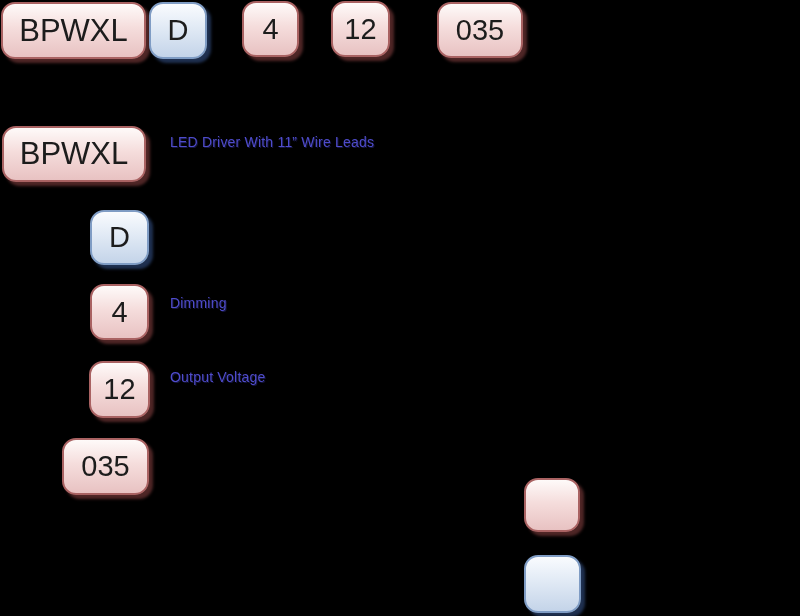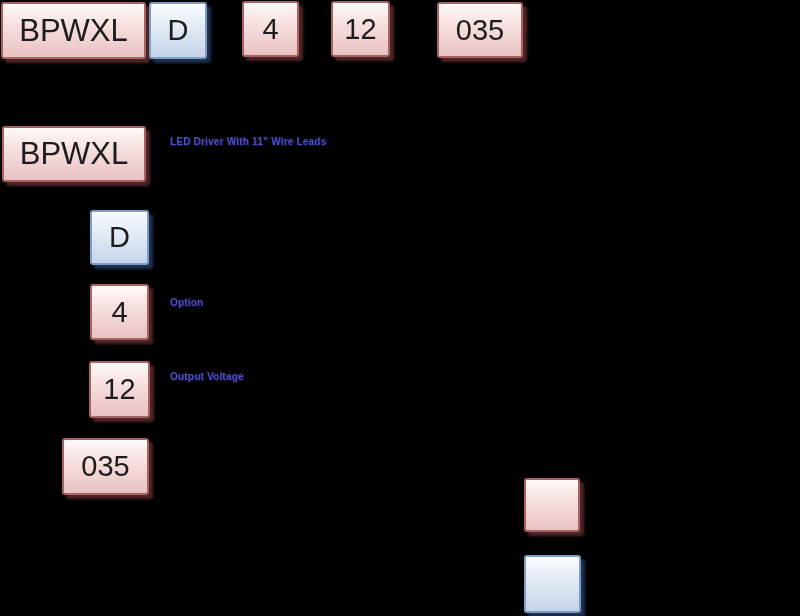--- a/index.html
+++ b/index.html
@@ -11,21 +11,21 @@
     position: relative;
     width: 800px;
     height: 616px;
     background: #000000;
     overflow: hidden;
     font-family: "Liberation Sans", sans-serif;
   }
   .box {
     position: absolute;
     box-sizing: border-box;
-    border-radius: 3px;
+    border-radius: 14px;
     display: flex;
     align-items: center;
     justify-content: center;
     color: #1c1c1c;
   }
   .pink {
     border: 2px solid #a96262;
     background: linear-gradient(180deg, #fefaf9 0%, #f5dddc 45%, #e8c2c2 100%);
     box-shadow: 4px 4px 3px #4f2626;
   }
@@ -33,22 +33,22 @@
     border: 2px solid #7f9cc4;
     background: linear-gradient(180deg, #f9fbfe 0%, #e1eaf5 45%, #c4d4e9 100%);
     box-shadow: 4px 4px 3px #1f3050;
   }
   .code-lg { font-size: 31px; }
   .code-md { font-size: 29px; }
   .legend-label {
     position: absolute;
     left: 170px;
     color: #4f4ccb;
-    font-weight: bold;
-    font-size: 10px;
+    font-weight: normal;
+    font-size: 14px;
     line-height: 20px;
     letter-spacing: 0.2px;
     text-shadow: 1px 1px 0 #15153d;
     white-space: nowrap;
   }
 </style>
 </head>
 <body>
 
 <div id="stage">
@@ -62,21 +62,21 @@
   <div class="box pink code-md" style="left:331px; top:1px; width:59px; height:56px;">12</div>
 
   <div class="box pink code-md" style="left:437px; top:2px; width:86px; height:56px;">035</div>
 
   <div class="box pink code-lg" style="left:2px; top:126px; width:144px; height:56px;">BPWXL</div>
   <div class="legend-label" style="top:132px;">LED Driver With 11” Wire Leads</div>
 
   <div class="box blue code-md" style="left:90px; top:210px; width:59px; height:55px;">D</div>
 
   <div class="box pink code-md" style="left:90px; top:284px; width:59px; height:56px;">4</div>
-  <div class="legend-label" style="top:293px;">Option</div>
+  <div class="legend-label" style="top:293px;">Dimming</div>
 
   <div class="box pink code-md" style="left:89px; top:361px; width:61px; height:57px;">12</div>
   <div class="legend-label" style="top:367px;">Output Voltage</div>
 
   <div class="box pink code-md" style="left:62px; top:438px; width:87px; height:57px;">035</div>
 
   <div class="box pink" style="left:524px; top:478px; width:56px; height:54px;"></div>
 
   <div class="box blue" style="left:524px; top:555px; width:57px; height:58px;"></div>
 

